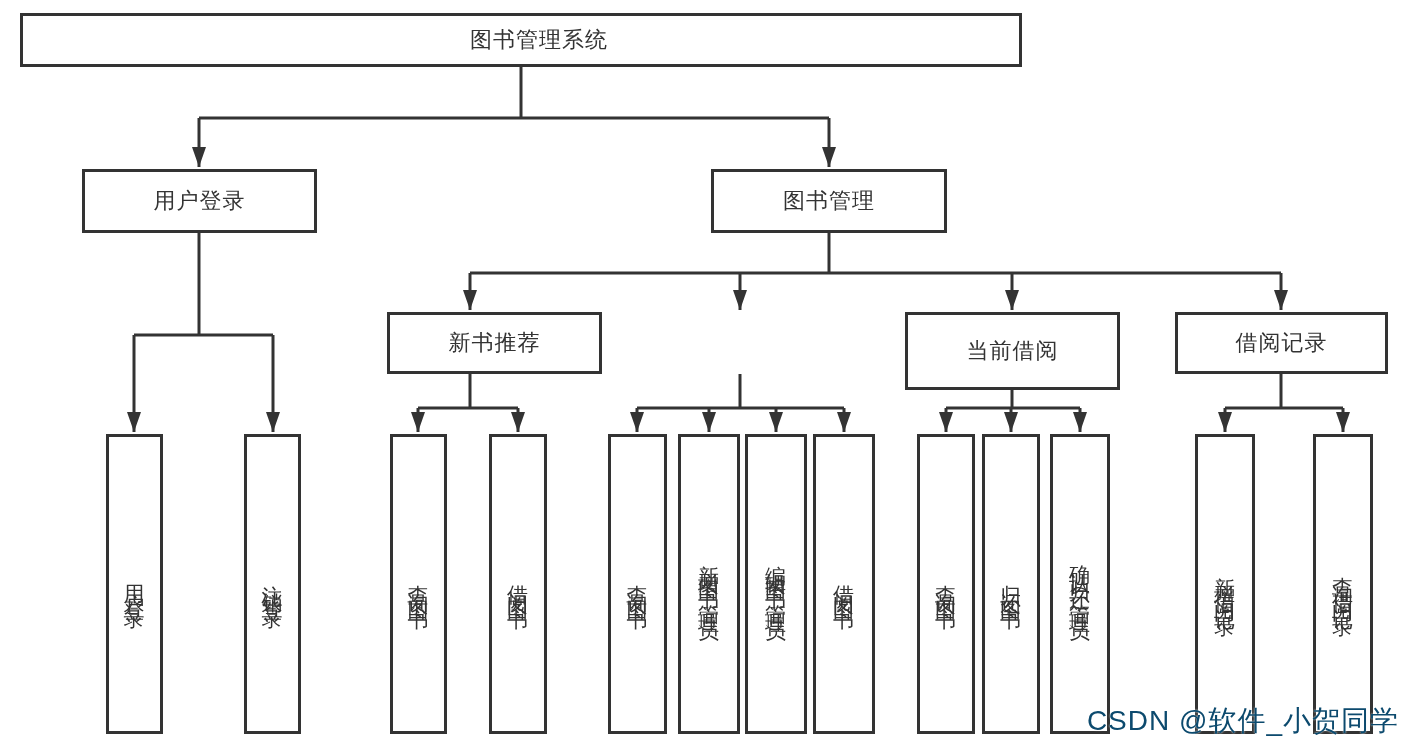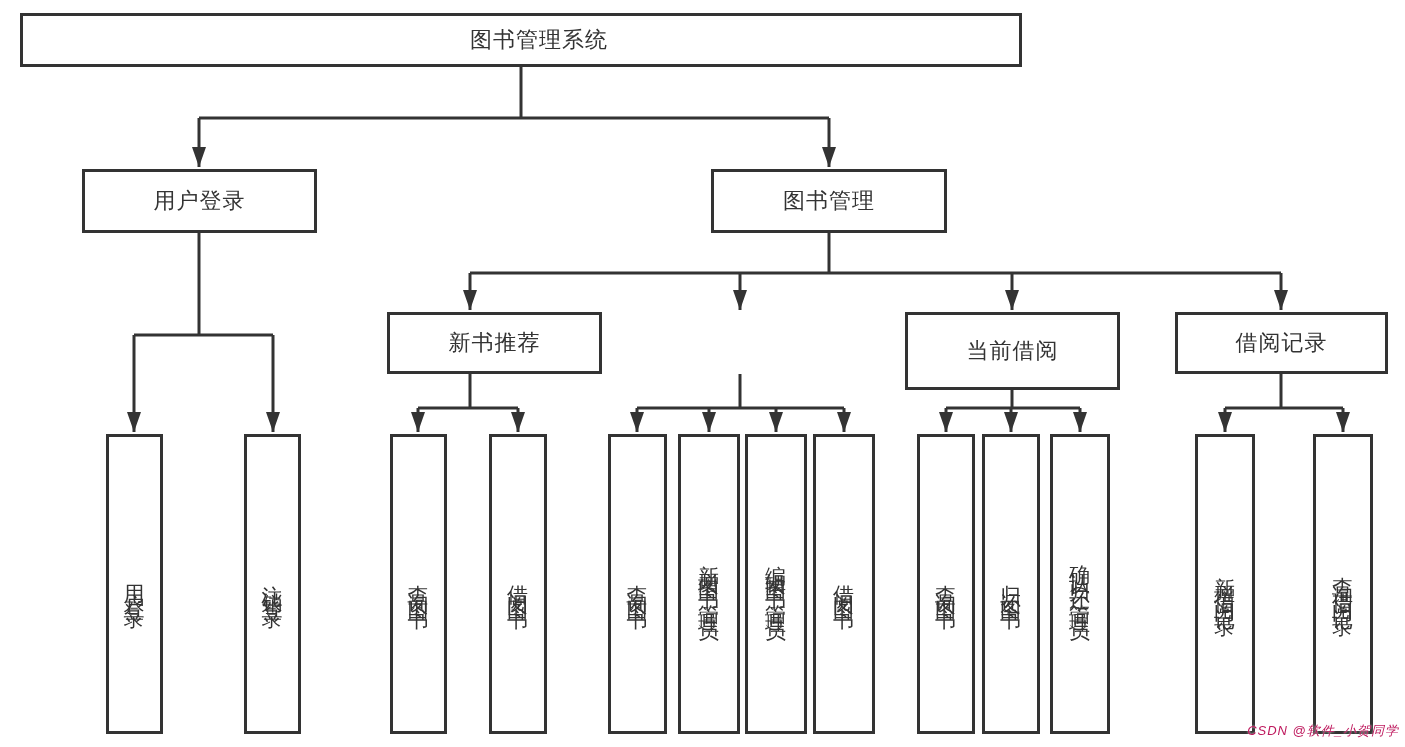--- a/index.html
+++ b/index.html
@@ -30,26 +30,25 @@
     text-orientation:mixed;
     font-size:21px;
     letter-spacing:8px;
     line-height:1;
     white-space:normal;
   }
   .watermark{
     position:absolute;
     right:6px;
     bottom:7px;
-    font-size:13px;
-    color:#be185d;
+    font-size:28px;
+    color:#0c4a6e;
     letter-spacing:1px;
     z-index:3;
     text-shadow:0 0 2px #ffffff;
-    font-style:italic;
   }
 </style>
 </head>
 <body>
 
 <div id="canvas">
 
   <svg id="wires" viewBox="0 0 1405 747" xmlns="http://www.w3.org/2000/svg">
     <defs>
       <marker id="arrow" markerUnits="userSpaceOnUse" markerWidth="22" markerHeight="16" refX="20" refY="7" orient="auto">

